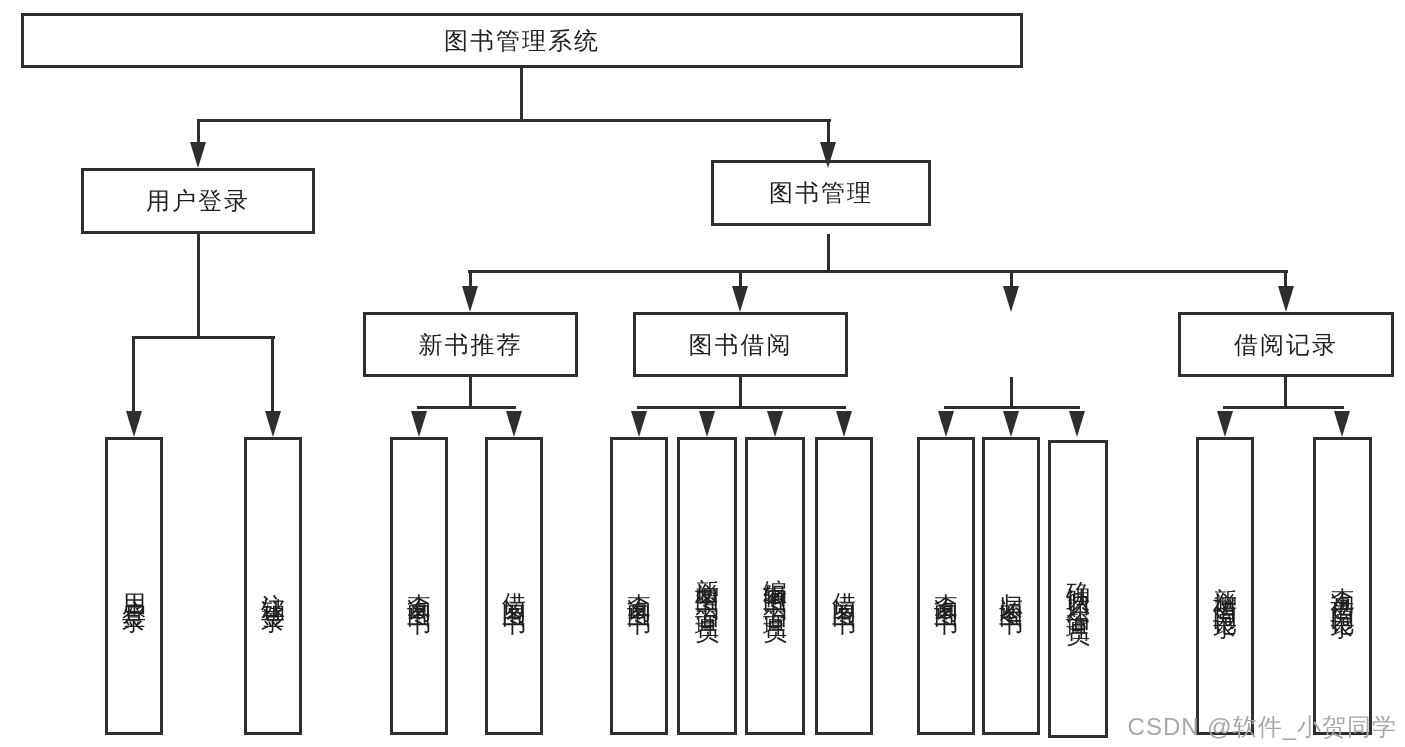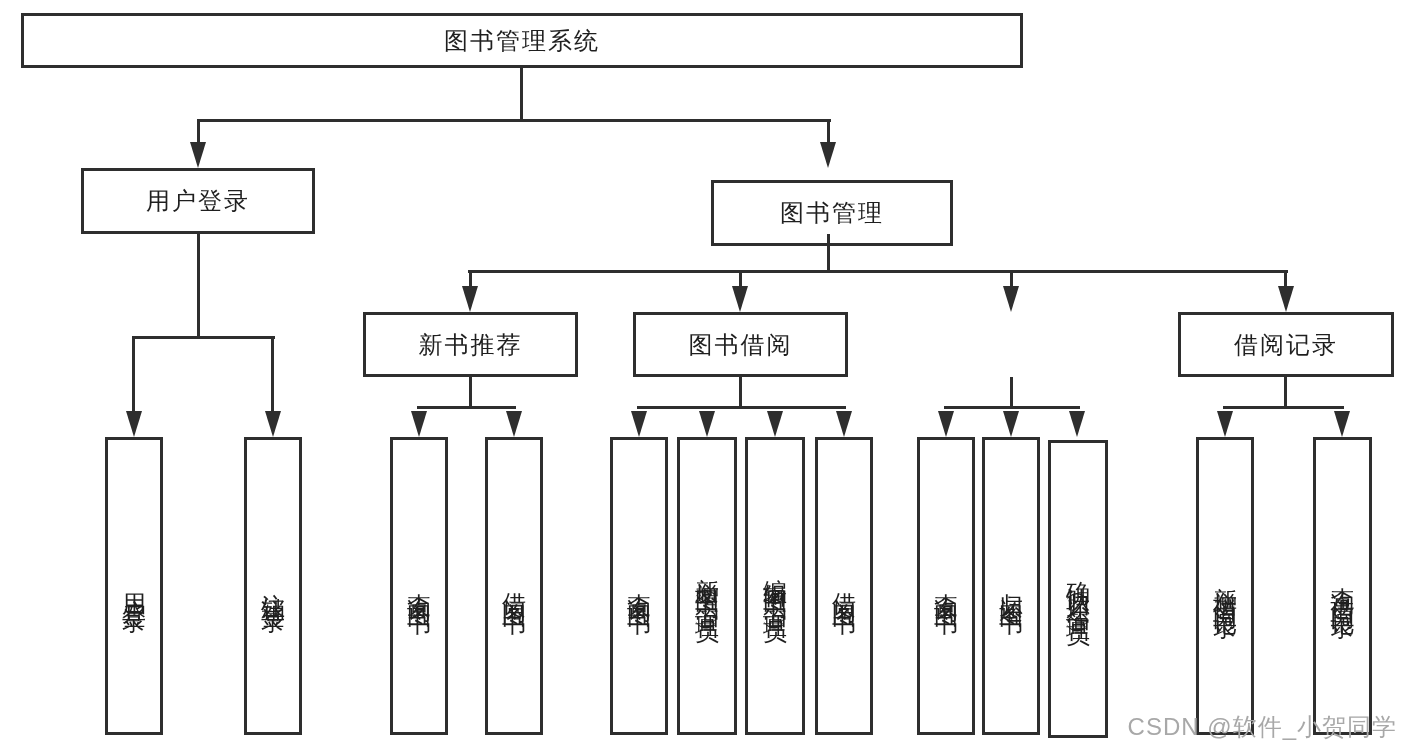--- a/index.html
+++ b/index.html
@@ -33,21 +33,21 @@
 
 <div class="canvas">
 
   <div class="box h" style="left:21px;top:13px;width:1002px;height:55px">
     <span>图书管理系统</span>
   </div>
 
   <div class="box h" style="left:81px;top:168px;width:234px;height:66px">
     <span>用户登录</span>
   </div>
-  <div class="box h" style="left:711px;top:180px;width:242px;height:66px">
+  <div class="box h" style="left:711px;top:160px;width:220px;height:66px">
     <span>图书管理</span>
   </div>
 
   <div class="box h" style="left:633px;top:312px;width:215px;height:65px">
     <span>图书借阅</span>
   </div>
   <div class="box h" style="left:363px;top:312px;width:215px;height:65px">
     <span>新书推荐</span>
   </div>
   <div class="box h" style="left:1178px;top:312px;width:216px;height:65px">

